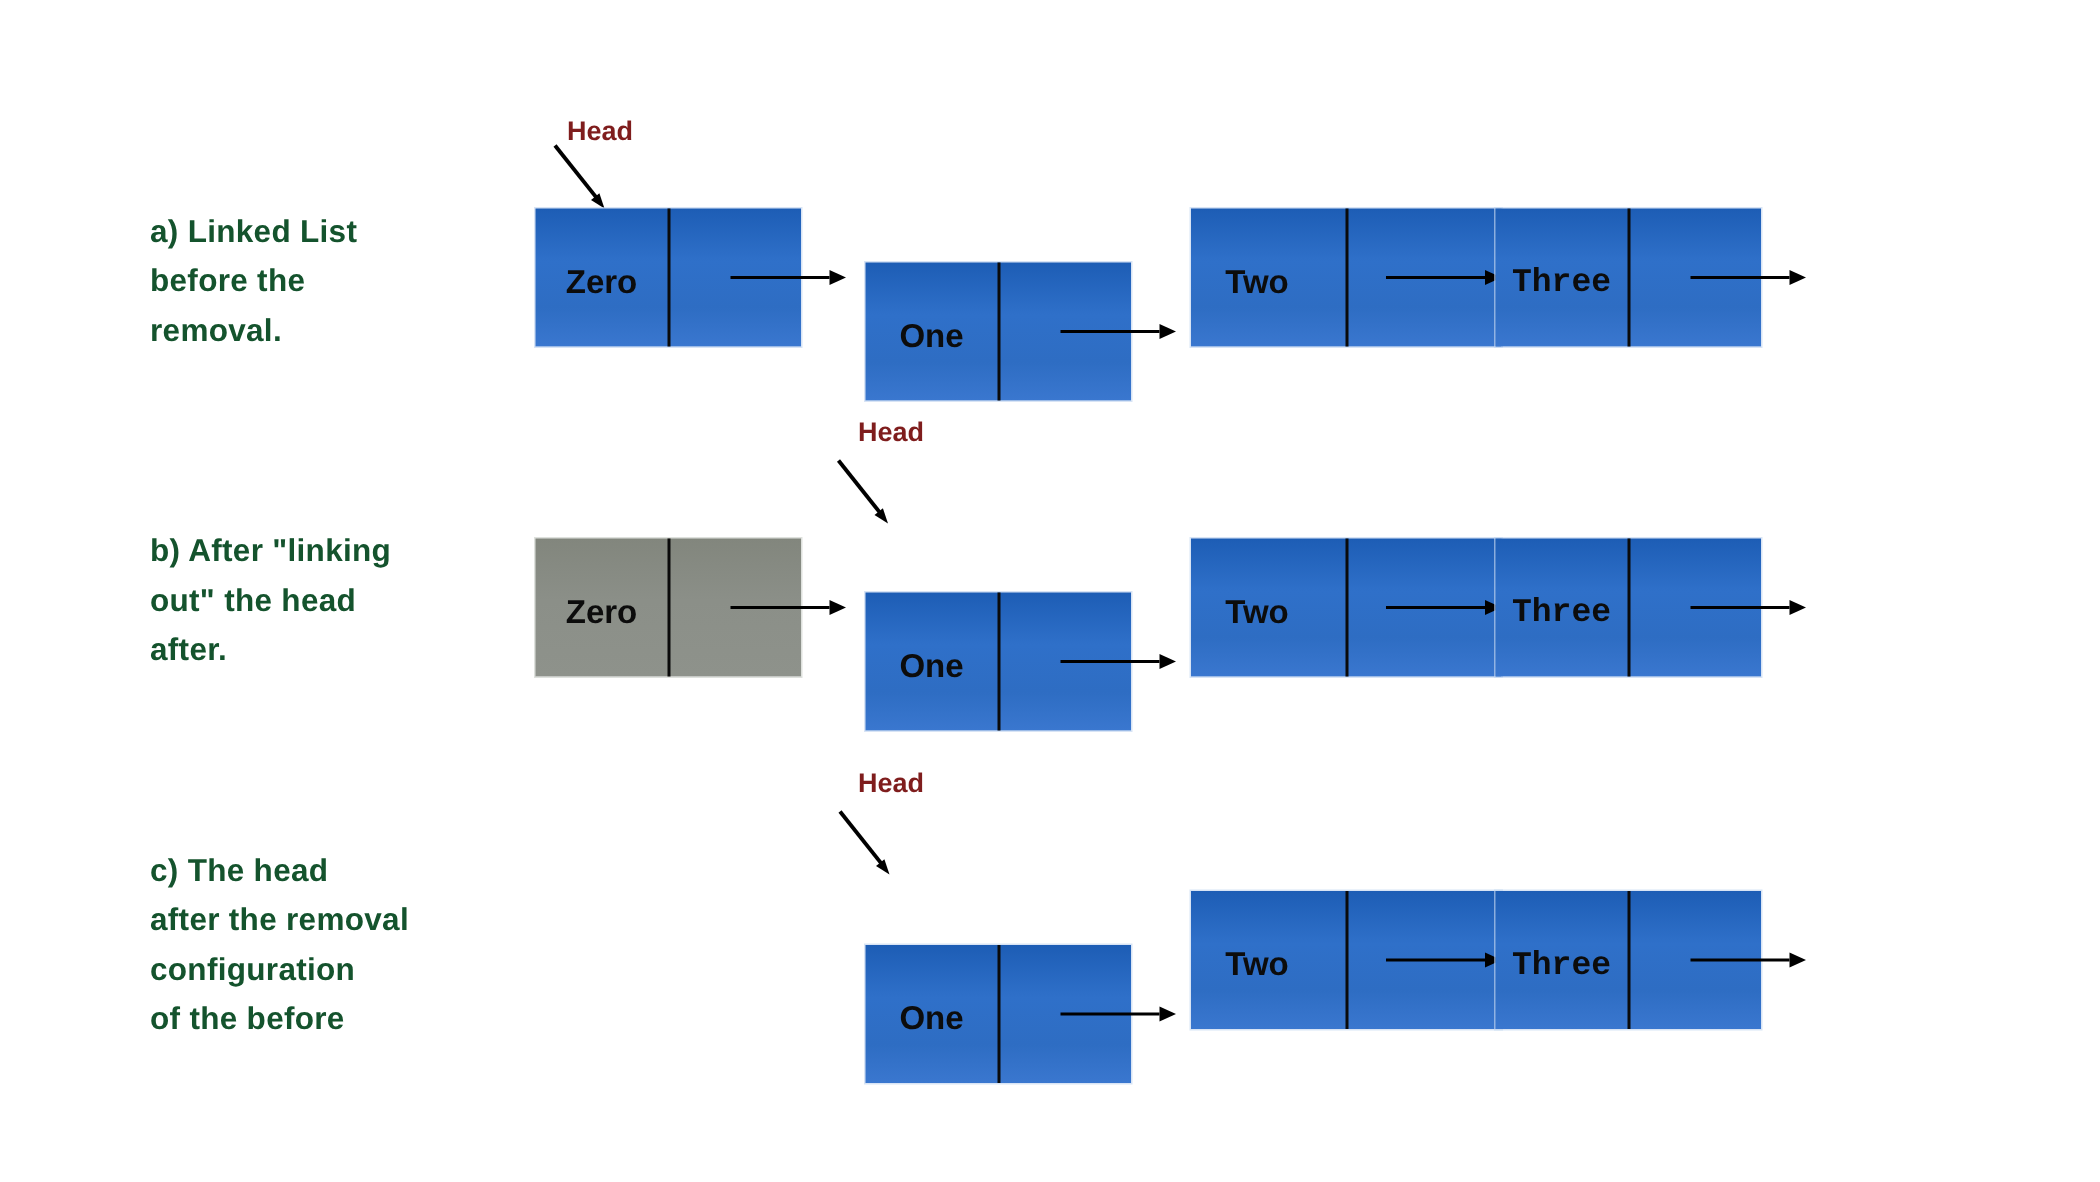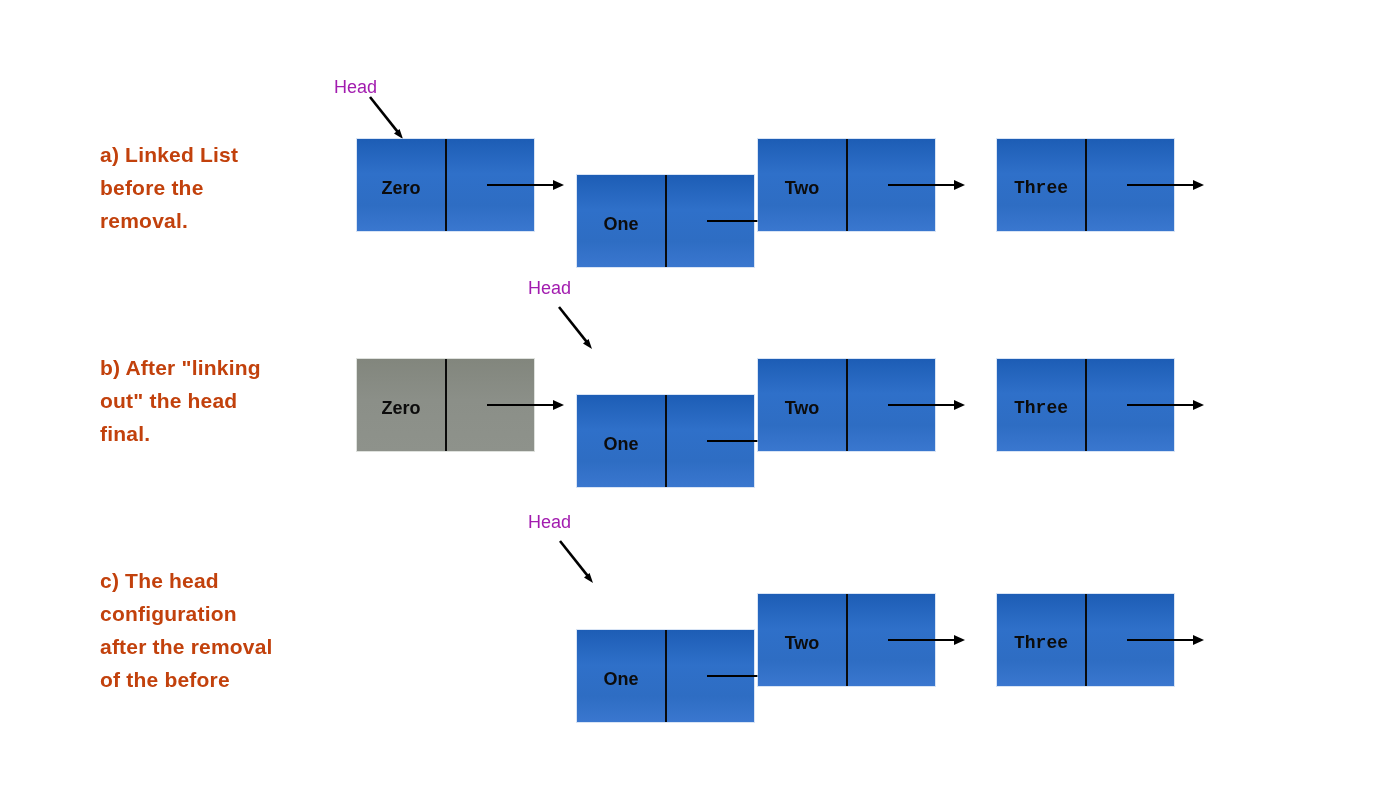--- a/index.html
+++ b/index.html
@@ -7,30 +7,30 @@
     position:relative;
     width:1400px;height:788px;
     background:#ffffff;
     font-family:"Liberation Sans", sans-serif;
     overflow:hidden;
   }
   
   .caption{
     position:absolute;left:100px;width:220px;
     font-size:21px;font-weight:bold;line-height:33px;
-    color:#c2410c;letter-spacing:.2px;
+    color:#14532d;letter-spacing:.2px;
   }
   .caption-a{top:138px;}
   .caption-b{top:351px;}
   .caption-c{top:564px;}
 
   
   .head-label{
     position:absolute;
-    font-size:18px;font-weight:normal;color:#a21caf;
+    font-size:18px;font-weight:bold;color:#7f1d1d;margin-left:44px;
   }
   .head-a{left:334px;top:77px;}
   .head-b{left:528px;top:278px;}
   .head-c{left:528px;top:512px;}
   .head-arrow{position:absolute;overflow:visible;}
   .head-arrow-a{left:368px;top:95px;}
   .head-arrow-b{left:557px;top:305px;}
   .head-arrow-c{left:558px;top:539px;}
 
   
@@ -43,40 +43,40 @@
     background:linear-gradient(180deg,#1d5db5 0%,#2f70c9 38%,#2e6dc3 72%,#3a77cf 100%);
   }
   .node.gray{
     background:linear-gradient(180deg,#82867d 0%,#8b8f88 45%,#8e928b 100%);
     box-shadow:0 0 0 1px rgba(205,209,203,.65);
   }
   .node-label{
     position:absolute;left:0;top:0;width:88px;height:100%;
     display:flex;align-items:center;justify-content:center;
     transform:translateY(3px);
-    font-size:18px;font-weight:bold;color:#0c0c0c;
+    font-size:22px;font-weight:bold;color:#0c0c0c;
   }
   .divider{
     position:absolute;left:calc(50% - 1px);top:0;bottom:0;width:2.5px;
     background:#0a0a0a;
   }
   .next-arrow{
     position:absolute;left:130px;top:50%;
     width:66px;height:2.5px;margin-top:-1.25px;
     background:#000;
   }
   .arrowhead{
     position:absolute;right:-11px;top:50%;transform:translateY(-50%);
     width:0;height:0;
     border-left:11px solid #000;
     border-top:5px solid transparent;
     border-bottom:5px solid transparent;
   }
   
-  .col-0{left:357px;} .col-1{left:577px;margin-top:36px;} .col-2{left:758px;} .col-3{left:997px;font-family:Liberation Mono, monospace;}
+  .col-0{left:357px;} .col-1{left:577px;margin-top:36px;} .col-2{left:794px;padding-left:30px;} .col-3{left:997px;font-family:Liberation Mono, monospace;}
   .row-a{top:139px;} .row-b{top:359px;} .row-c{top:594px;}
 </style>
 </head>
 <body>
 
 <div class="canvas">
 
   <div class="caption caption-a">
     <div>a) Linked List</div>
     <div>before the</div>
@@ -114,21 +114,21 @@
     <span class="node-label">Three</span>
     <span class="divider"></span>
     <span class="next-arrow">
         <span class="arrowhead"></span>
       </span>
   </div>
 
   <div class="caption caption-b">
     <div>b) After "linking</div>
     <div>out" the head</div>
-    <div>final.</div>
+    <div>after.</div>
   </div>
 
   <span class="head-label head-b">Head</span>
   <svg class="head-arrow head-arrow-b" width="44" height="48">
     <line x1="2" y1="2" x2="29.5" y2="36.6" stroke="#000" stroke-width="2.6"></line>
     <polygon points="35,44 26,38.4 31.6,33.9" fill="#000"></polygon>
   </svg>
 
   <div class="node gray row-b col-0">
     <span class="node-label">Zero</span>
@@ -154,22 +154,22 @@
   <div class="node blue row-b col-3">
     <span class="node-label">Three</span>
     <span class="divider"></span>
     <span class="next-arrow">
         <span class="arrowhead"></span>
       </span>
   </div>
 
   <div class="caption caption-c">
     <div>c) The head</div>
+    <div>after the removal</div>
     <div>configuration</div>
-    <div>after the removal</div>
     <div>of the before</div>
   </div>
 
   <span class="head-label head-c">Head</span>
   <svg class="head-arrow head-arrow-c" width="44" height="48">
     <line x1="2" y1="2" x2="29.5" y2="36.6" stroke="#000" stroke-width="2.6"></line>
     <polygon points="35,44 26,38.4 31.6,33.9" fill="#000"></polygon>
   </svg>
 
   <div class="node blue row-c col-1">

